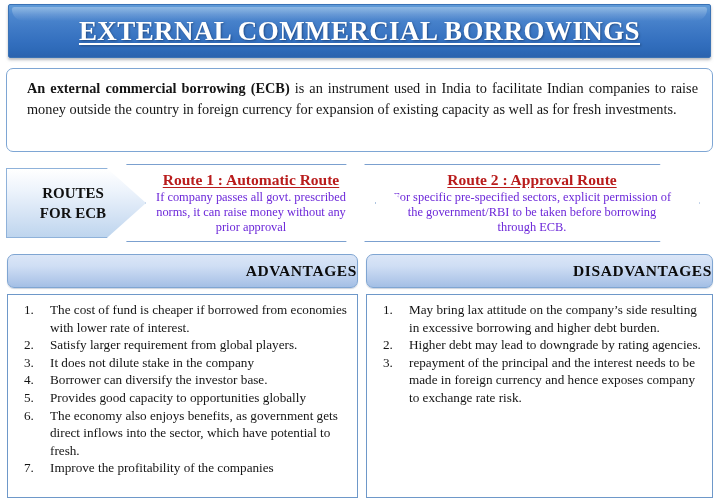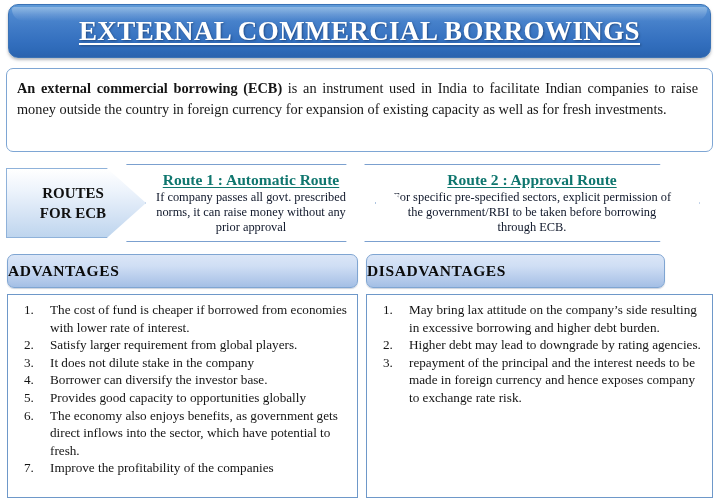--- a/index.html
+++ b/index.html
@@ -12,21 +12,21 @@
   }
   .page{
     position:absolute;inset:0;
     width:719px;height:498px;
     box-sizing:border-box;
   }
 
   
   .title-banner{
     position:absolute;left:8px;top:4px;width:703px;height:54px;
-    border-radius:10px;
+    border-radius:2px;
     background:linear-gradient(to bottom,
         #5e9ad8 0%, #5c97d6 6%,
         #4e88cf 18%, #3f7ac6 46%,
         #336fbe 72%, #2e6ab8 86%,
         #2b63ae 100%);
     box-shadow:0 2px 3px rgba(120,125,135,.55);
     border:1px solid #3a72b5;
     box-sizing:border-box;
     display:flex;align-items:center;justify-content:center;
   }
@@ -48,21 +48,21 @@
     white-space:nowrap;
   }
 
   
   .definition-box{
     position:absolute;left:6px;top:68px;width:707px;height:84px;
     background:#ffffff;
     border:1px solid #7ea6d4;
     border-radius:7px;
     box-sizing:border-box;
-    padding:9px 14px 6px 10px;
+    padding:9px 14px 6px 20px;
   }
   .definition-text{
     font-size:14.3px;
     line-height:21px;
     color:#151515;
     text-align:justify;
     margin:0;
   }
   .definition-text b{font-weight:bold;}
 
@@ -87,41 +87,41 @@
     position:absolute;top:4px;height:78px;
     background:#ffffff;
     border:1px solid #7ba0cf;
     box-sizing:border-box;
     clip-path:polygon(0% 0%, 88% 0%, 100% 50%, 88% 100%, 0% 100%, 12% 50%);
     display:flex;flex-direction:column;align-items:center;justify-content:center;
   }
   .chev-1{left:126px;width:250px;}
   .chev-2{left:364px;width:336px;}
   .chev-title{
-    font-size:15.5px;font-weight:bold;color:#0f766e;
+    font-size:15.5px;font-weight:bold;color:#b91c1c;
     text-decoration:underline;text-underline-offset:2px;
     margin-bottom:1px;white-space:nowrap;
   }
   .chev-desc{
-    font-size:12.4px;line-height:15px;color:#0f172a;text-align:center;
+    font-size:12.4px;line-height:15px;color:#6d28d9;text-align:center;
     padding:0 26px;
   }
 
   
   .col-header{
     position:absolute;top:254px;height:34px;
     background:linear-gradient(to bottom,#dbe6f7 0%,#cfdef4 35%,#b5cbeb 75%,#a3bfe5 100%);
     border:1px solid #7fa5d2;
     border-radius:7px;
     box-sizing:border-box;
-    display:flex;align-items:center;justify-content:flex-start;
+    display:flex;align-items:center;justify-content:flex-end;
     box-shadow:0 1px 1px rgba(110,130,160,.35);
   }
   .col-header-adv{left:7px;width:351px;}
-  .col-header-dis{left:366px;width:299px;}
+  .col-header-dis{left:366px;width:347px;}
   .col-header-label{
     font-size:15.5px;font-weight:bold;color:#0b0b0b;letter-spacing:.6px;
   }
 
   
   .list-box{
     position:absolute;top:294px;height:204px;
     background:#ffffff;
     border:1px solid #6e98c9;
     box-sizing:border-box;

